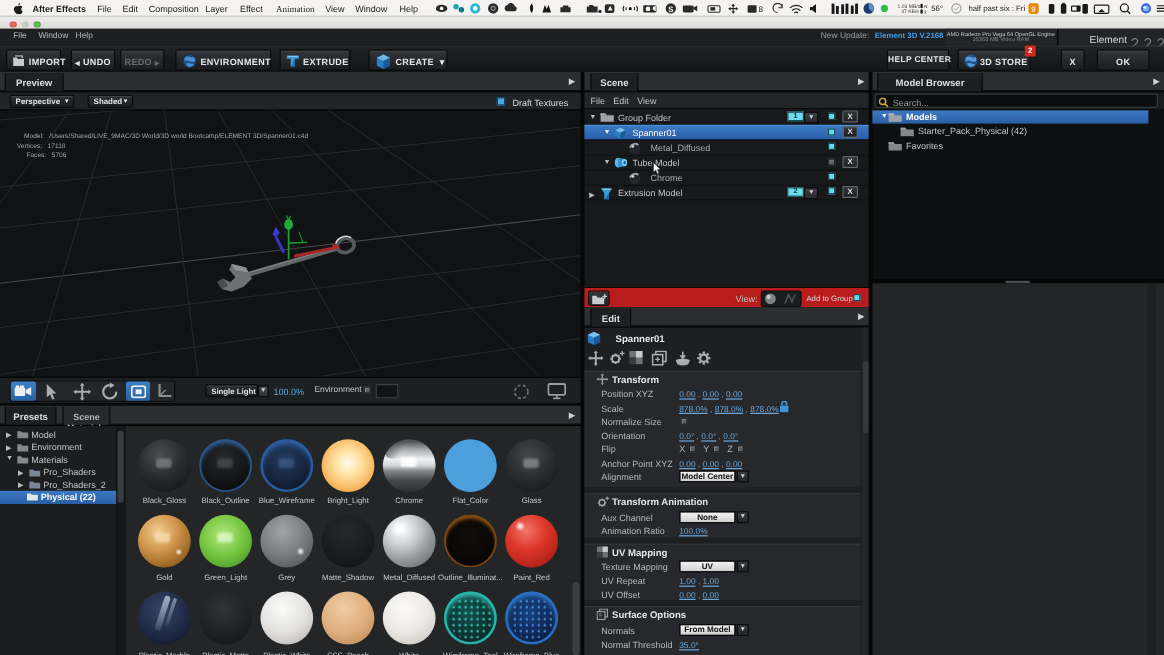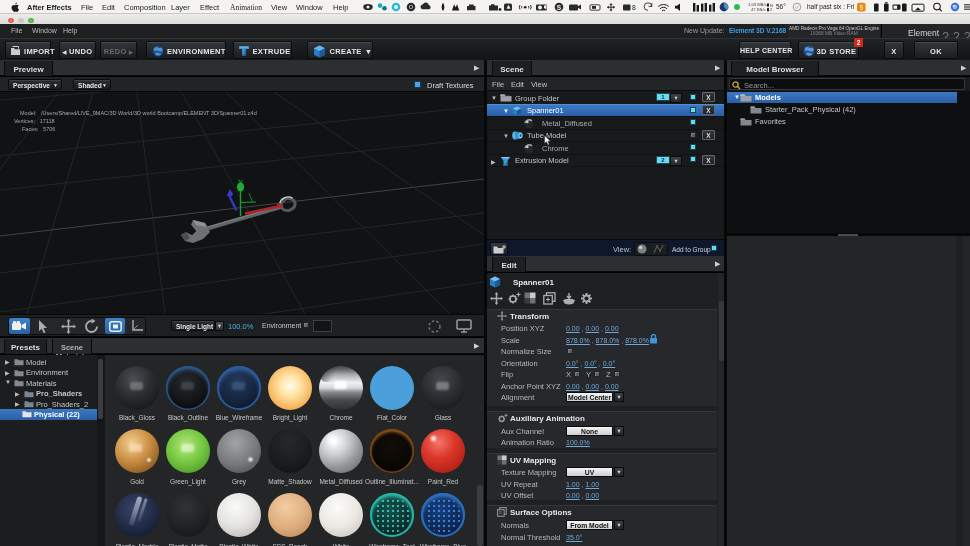--- a/index.html
+++ b/index.html
@@ -377,21 +377,21 @@
   <span class="abs" style="left:26px;top:13px;">Environment</span>
   <span class="fold" style="left:5px;top:24px;">▼</span>
   <svg class="abs" style="left:14px;top:24px;" width="10" height="8" viewBox="0 0 11 8">
         <path d="M0.5 1 L4 1 L5 2.2 L10.5 2.2 L10.5 7.5 L0.5 7.5 Z" fill="#85898d"></path>
       </svg>
   <span class="abs" style="left:26px;top:23.5px;">Materials</span>
   <span class="fold" style="left:15px;top:34.5px;">▶</span>
   <svg class="abs" style="left:24px;top:34.5px;" width="10" height="8" viewBox="0 0 11 8">
         <path d="M0.5 1 L4 1 L5 2.2 L10.5 2.2 L10.5 7.5 L0.5 7.5 Z" fill="#7a8695"></path>
       </svg>
-  <span class="abs" style="left:36px;top:34px;font-weight:bold;">Pro_Shaders</span>
+  <span class="abs" style="left:36px;top:34px;">Pro_Shaders</span>
   <span class="fold" style="left:15px;top:45px;">▶</span>
   <svg class="abs" style="left:24px;top:45px;" width="10" height="8" viewBox="0 0 11 8">
         <path d="M0.5 1 L4 1 L5 2.2 L10.5 2.2 L10.5 7.5 L0.5 7.5 Z" fill="#7a8695"></path>
       </svg>
   <span class="abs" style="left:36px;top:44.5px;">Pro_Shaders_2</span>
   <div class="abs" style="left:0;top:53.5px;width:97px;height:11px;background:linear-gradient(#3b79c2,#2a5ea6);"></div>
   <svg class="abs" style="left:22px;top:55px;" width="10" height="8" viewBox="0 0 11 8">
         <path d="M0.5 1 L4 1 L5 2.2 L10.5 2.2 L10.5 7.5 L0.5 7.5 Z" fill="#e2e4e6"></path>
       </svg>
   <span class="abs" style="left:34px;top:54.5px;color:#fff;font-weight:bold;">Physical (22)</span>
@@ -555,21 +555,21 @@
         <path d="M1 1 L10 1 L7.5 5 L7.5 10 L3.5 10 L3.5 5 Z" fill="#3a9ad8"></path>
         <path d="M1 1 L10 1 L8.8 2.4 L2.2 2.4 Z" fill="#7cc4ee"></path>
         <path d="M7.5 5 L7.5 10 L3.5 10 L5.5 8 Z" fill="#1d6aa8"></path>
       </svg>
   <span class="abs" style="left:28px;top:65px;">Extrusion Model</span>
   <span class="abs" style="left:169px;top:64.5px;width:14px;height:8px;background:#6adcee;border:1px solid #1a4a54;color:#083038;font-size:6px;font-weight:bold;text-align:center;line-height:7px;">2</span>
   <span class="wdarr" style="left:183px;top:64.5px;width:12px;height:10px;background:linear-gradient(#3c4044,#26292c);">▼</span>
   <span class="cyanbox" style="left:203px;top:65px;"></span>
   <span class="xbtn" style="left:215px;top:63.5px;">X</span>
 </div>
-<div class="abs" style="left:487px;top:239px;width:237px;height:17px;background:#0f172a;border-top:1px solid #060707;">
+<div class="abs" style="left:487px;top:239px;width:237px;height:17px;background:#b91c1c;border-top:1px solid #060707;">
   <div class="abs" style="left:3px;top:2px;width:18px;height:13px;background:linear-gradient(#34373b,#222528);border:1px solid #0b0c0d;border-radius:2px;">
     <svg class="abs" style="left:2px;top:2px;" width="13" height="9" viewBox="0 0 13 9">
           <path d="M0.5 1.5 L4 1.5 L5 3 L10.5 3 L10.5 8.5 L0.5 8.5 Z" fill="#c9cbce"></path>
           <path d="M11 0 L11 4 M9 2 L13 2" stroke="#c9cbce" stroke-width="1"></path>
         </svg>
   </div>
   <span class="abs" style="left:126px;top:5px;font-size:7.5px;color:#c0c2c4;">View:</span>
   <div class="abs" style="left:147px;top:1.5px;width:34px;height:14px;background:#1b1e20;border:1px solid #0b0c0d;border-radius:2px;"></div>
   <svg class="abs" style="left:150px;top:3.5px;" width="10" height="10" viewBox="0 0 10 10">
         <circle cx="5" cy="5" r="4.5" fill="#7e8286"></circle>
@@ -663,21 +663,21 @@
   <span class="wdarr" style="left:127px;top:119px;">▼</span>
 
   <div class="abs" style="left:0;top:138px;width:230px;height:37px;background:#26282b;border-top:1px solid #33363a;"></div>
   <svg class="abs" style="left:10px;top:139.5px;" width="11" height="11" viewBox="0 0 14 13">
         <circle cx="6" cy="7" r="3" fill="none" stroke="#9a9da1" stroke-width="1.6"></circle>
         <g stroke="#9a9da1" stroke-width="1.6">
           <path d="M6 2.6 L6 4.2 M6 9.8 L6 11.4 M1.6 7 L3.2 7 M8.8 7 L10.4 7 M2.9 3.9 L4 5 M8 9 L9.1 10.1 M9.1 3.9 L8 5 M4 9 L2.9 10.1"></path>
         </g>
         <path d="M11.5 0.5 L11.5 4.5 M9.5 2.5 L13.5 2.5" stroke="#9a9da1" stroke-width="1.2"></path>
       </svg>
-  <span class="abs" style="left:23px;top:141px;font-size:8px;font-weight:bold;color:#e4e6e8;">Auxiliary Animation</span>
+  <span class="abs" style="left:23px;top:141px;font-size:8px;font-weight:bold;color:#e4e6e8;">Transform Animation</span>
   <span class="abs" style="left:14px;top:153.5px;">Aux Channel</span>
   <span class="wdrop" style="left:79px;top:152.5px;width:47px;">None</span>
   <span class="wdarr" style="left:127px;top:152.5px;">▼</span>
   <span class="abs" style="left:14px;top:164.5px;">Animation Ratio</span>
   <span class="abs" style="left:79px;top:164.5px;"><span class="vlab">100.0%</span></span>
 
   <div class="abs" style="left:0;top:180px;width:230px;height:47px;background:#26282b;border-top:1px solid #33363a;"></div>
   <svg class="abs" style="left:10px;top:182px;" width="10" height="10" viewBox="0 0 12 12">
         <rect x="0.5" y="0.5" width="5.5" height="5.5" fill="#6e7175"></rect>
         <rect x="6" y="6" width="5.5" height="5.5" fill="#6e7175"></rect>

